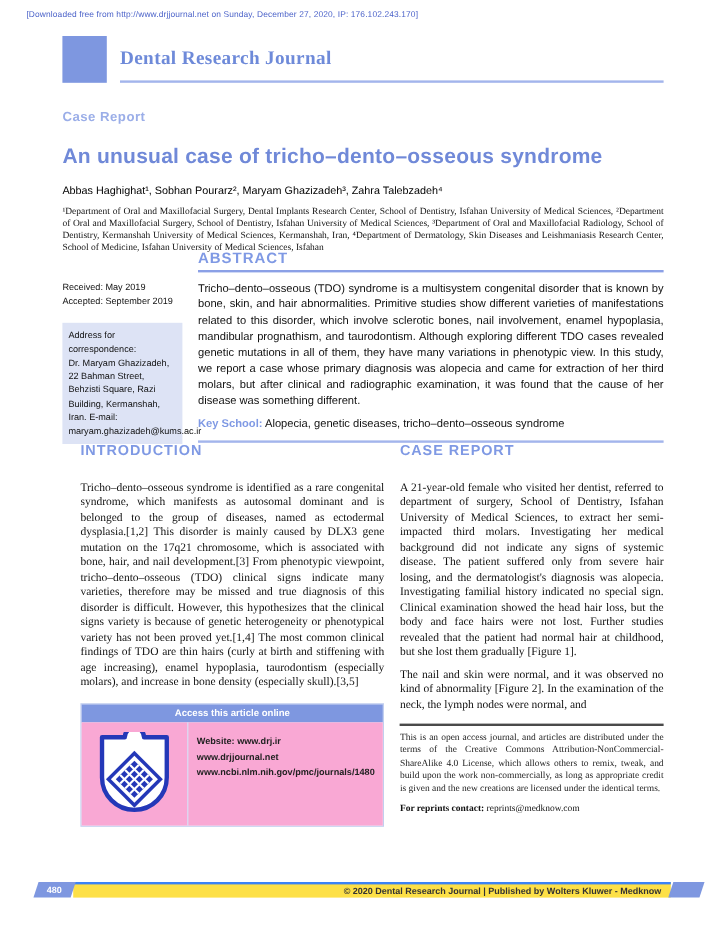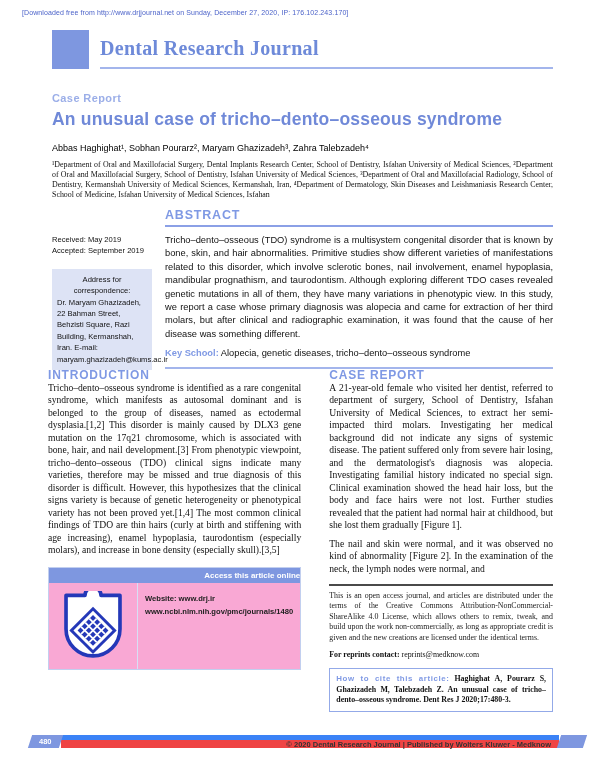--- a/index.html
+++ b/index.html
@@ -6,51 +6,51 @@
   body{width:600px;height:776px;background:#ffffff;position:relative;overflow:hidden;
        font-family:"Liberation Sans",sans-serif;-webkit-font-smoothing:antialiased;}
   .page{position:absolute;inset:0;}
 
   .notice{position:absolute;top:9px;left:22px;font-size:7px;color:#4c63c9;letter-spacing:0.1px;}
 
   .header{position:absolute;top:30px;left:52px;right:47px;display:flex;align-items:flex-start;}
   .logo-square{width:37px;height:39px;background:#7e97e0;flex:0 0 auto;}
   .title-wrap{flex:1;margin-left:11px;height:37px;border-bottom:2px solid #a3b5ec;
               display:flex;align-items:center;}
-  .journal-title{font-family:"Liberation Serif",serif;font-weight:bold;font-size:20px;
+  .journal-title{font-family:"Liberation Serif",serif;font-weight:bold;font-size:16px;
                  color:#6e8ad9;letter-spacing:0.3px;}
 
   .article-head{position:absolute;top:92px;left:52px;right:47px;}
   .type-label{font-size:11px;font-weight:bold;color:#9baee8;letter-spacing:0.4px;}
-  .article-title{font-size:17.5px;font-weight:bold;color:#7089d8;margin-top:5px;letter-spacing:0.2px;}
+  .article-title{font-size:17.5px;font-weight:bold;color:#7089d8;margin-top:16px;letter-spacing:0.2px;}
   .authors{margin-top:13px;font-size:9px;font-weight:normal;color:#000;}
   .affiliations{margin-top:7px;font-family:"Liberation Serif",serif;font-size:7.9px;
                 line-height:1.25;text-align:justify;color:#111;}
 
   .abstract-grid{position:absolute;top:208px;left:52px;right:47px;display:grid;
                  grid-template-columns:100px 1fr;column-gap:13px;}
   .meta{padding-top:26px;font-size:7.6px;line-height:1.5;color:#111;}
   .corr-box{margin-top:12px;background:#dde3f5;padding:5px 5px;font-size:7.6px;line-height:1.5;color:#111;}
-  .corr-label{display:block;text-align:center;}
+  .corr-label{display:block;}
   .abs-heading{font-size:12.5px;font-weight:bold;color:#7f99e4;letter-spacing:0.8px;}
   .abs-rule{height:2px;background:#8ba0e6;margin-top:3px;}
   .abs-text{margin-top:7px;font-size:9.3px;line-height:1.44;text-align:justify;color:#111;}
   .keywords{margin-top:7px;font-size:9.3px;color:#111;}
   .kw-label{color:#7f99e4;font-weight:bold;}
   .abs-bottom-rule{height:1.5px;background:#a3b5ec;margin-top:9px;}
 
-  .columns{position:absolute;top:368px;left:48px;right:47px;display:grid;
-           grid-template-columns:1fr 1fr;column-gap:28px;}
+  .columns{position:absolute;top:368px;left:67px;right:47px;display:grid;
+           grid-template-columns:1fr 1fr;column-gap:13px;}
   .col-heading{font-size:12px;font-weight:bold;color:#7f99e4;letter-spacing:0.8px;}
-  .body-text{margin-top:0;font-family:"Liberation Serif",serif;font-size:9.6px;
+  .body-text{margin-top:19px;font-family:"Liberation Serif",serif;font-size:9.6px;
              line-height:1.3;text-align:justify;color:#111;}
   .body-text + .body-text{margin-top:6px;}
 
   .access-box{margin-top:10px;border:1px solid #c2cfef;}
-  .access-header{background:#7e97e0;color:#fff;text-align:right;font-size:8px;
+  .access-header{background:#7e97e0;color:#fff;text-align:center;font-size:8px;
                  font-weight:bold;padding:3px 0;}
   .access-body{display:flex;background:#f9a8d4;}
   .qr-cell{width:88px;display:flex;align-items:center;justify-content:center;
            padding:8px 0;border-right:1px solid #d7dff5;flex:0 0 auto;}
   .links-cell{flex:1;padding:9px 7px;font-size:7.6px;font-weight:bold;line-height:1.75;color:#222;}
   .links-cell div{white-space:nowrap;}
 
   .oa-rule{height:2px;background:#4a4a4a;margin-top:9px;}
   .oa-note{margin-top:5px;font-family:"Liberation Serif",serif;font-size:7.9px;
            line-height:1.32;text-align:justify;color:#222;}
@@ -58,21 +58,21 @@
   .reprints b{font-weight:bold;}
   .cite-box{margin-top:9px;border:1px solid #93a9e8;padding:5px 6px;
             font-family:"Liberation Serif",serif;font-size:7.9px;line-height:1.35;
             color:#111;font-weight:600;text-align:justify;}
   .cite-label{color:#7f99e4;font-weight:bold;letter-spacing:0.6px;font-family:"Liberation Sans",sans-serif;}
 
   .footer{position:absolute;left:30px;right:15px;bottom:28px;height:13px;display:flex;align-items:stretch;}
   .foot-tag{background:#7e97e0;color:#fff;font-size:7.5px;font-weight:bold;
             display:flex;align-items:center;padding:0 9px;transform:skewX(-18deg);}
   .foot-tag span{transform:skewX(18deg);}
-  .foot-strip{flex:1;background:#ef4444;border-top:5px solid #3b82f6;display:flex;
+  .foot-strip{flex:1;background:#fde047;border-top:2px solid #3b82f6;display:flex;
               align-items:center;justify-content:flex-end;padding-right:8px;
               font-size:7.5px;font-weight:bold;color:#333;}
   .foot-tag.right{width:26px;padding:0;}
 </style>
 </head>
 <body>
 
 <div class="page">
 
   <div class="notice">[Downloaded free from http://www.drjjournal.net on Sunday, December 27, 2020, IP: 176.102.243.170]</div>
@@ -136,42 +136,39 @@
                   <line x1="-15" y1="8" x2="15" y2="8"></line>
                   <line x1="-8" y1="-15" x2="-8" y2="15"></line>
                   <line x1="0" y1="-15" x2="0" y2="15"></line>
                   <line x1="8" y1="-15" x2="8" y2="15"></line>
                 </g>
               </g>
             </svg>
           </div>
           <div class="links-cell">
             <div>Website: www.drj.ir</div>
+            <div>www.drjjournal.net</div>
             <div>www.ncbi.nlm.nih.gov/pmc/journals/1480</div>
           </div>
         </div>
       </div>
     </div>
 
     <div>
       <div class="col-heading">CASE REPORT</div>
       <div class="body-text">A 21-year-old female who visited her dentist, referred to department of surgery, School of Dentistry, Isfahan University of Medical Sciences, to extract her semi-impacted third molars. Investigating her medical background did not indicate any signs of systemic disease. The patient suffered only from severe hair losing, and the dermatologist's diagnosis was alopecia. Investigating familial history indicated no special sign. Clinical examination showed the head hair loss, but the body and face hairs were not lost. Further studies revealed that the patient had normal hair at childhood, but she lost them gradually [Figure 1].</div>
       <div class="body-text">The nail and skin were normal, and it was observed no kind of abnormality [Figure 2]. In the examination of the neck, the lymph nodes were normal, and</div>
 
       <div class="oa-rule"></div>
       <div class="oa-note">This is an open access journal, and articles are distributed under the terms of the Creative Commons Attribution-NonCommercial-ShareAlike 4.0 License, which allows others to remix, tweak, and build upon the work non-commercially, as long as appropriate credit is given and the new creations are licensed under the identical terms.</div>
       <div class="reprints">
         <b>For reprints contact:</b>
         <span>reprints@medknow.com</span>
       </div>
 
-      <div class="cite-box">
-        <span class="cite-label">How to cite this article:</span>
-        <span>Haghighat A, Pourarz S, Ghazizadeh M, Talebzadeh Z. An unusual case of tricho–dento–osseous syndrome. Dent Res J 2020;17:480-3.</span>
-      </div>
     </div>
 
   </div>
 
   <div class="footer">
     <div class="foot-tag">
       <span>480</span>
     </div>
     <div class="foot-strip">
       <span>© 2020 Dental Research Journal | Published by Wolters Kluwer - Medknow</span>

